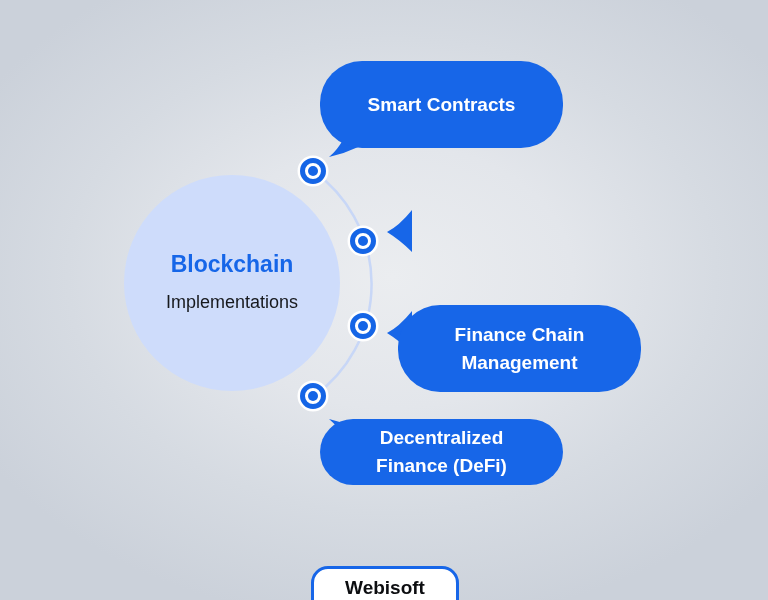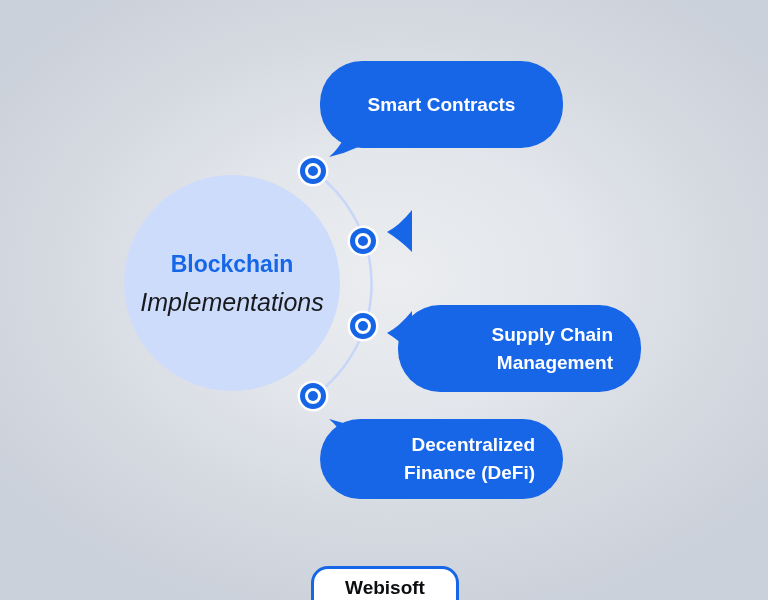--- a/index.html
+++ b/index.html
@@ -26,38 +26,38 @@
     display: flex; flex-direction: column;
     align-items: center; justify-content: center;
     z-index: 2;
     text-align: center;
     gap: 9px;
   }
   .center-line1 {
     color: #1666e8; font-weight: 700; font-size: 23px; line-height: 29px;
   }
   .center-line2 {
-    color: #17191d; font-weight: 400; font-size: 25px; line-height: 29px; font-style: italic;
+    color: #17191d; font-weight: 400; font-size: 18px; line-height: 29px;
   }
   .bubble {
     position: absolute;
     background: #1766e8;
     border-radius: 42px;
     color: #ffffff;
     font-weight: 700; font-size: 19px; line-height: 28px;
     display: flex; align-items: center; justify-content: center;
-    text-align: right;
+    text-align: center;
     padding: 0 28px;
     box-sizing: border-box;
     z-index: 3;
   }
   .bubble-1 { left: 320px; top: 61px;  width: 243px; height: 87px; }
   .bubble-2 { left: 398px; top: 173px; width: 243px; height: 87px; }
   .bubble-3 { left: 398px; top: 305px; width: 243px; height: 87px; }
-  .bubble-4 { left: 320px; top: 419px; width: 243px; height: 80px; }
+  .bubble-4 { left: 320px; top: 419px; width: 243px; height: 66px; }
   .node {
     position: absolute;
     width: 26px; height: 26px;
     box-sizing: border-box;
     border: 5px solid #1565e6;
     border-radius: 50%;
     background: #ffffff;
     box-shadow: 0 0 0 2.5px #ffffff;
     display: flex; align-items: center; justify-content: center;
     z-index: 4;
@@ -107,21 +107,21 @@
 
   <div class="node node-1"></div>
   <div class="node node-2"></div>
   <div class="node node-3"></div>
   <div class="node node-4"></div>
 
   <div class="bubble bubble-1">
     <span>Smart Contracts</span>
   </div>
   <div class="bubble bubble-3">
-    <span>Supply Chain Management</span>
+    <span>Finance Chain Management</span>
   </div>
   <div class="bubble bubble-4">
     <span>Decentralized Finance (DeFi)</span>
   </div>
 
   <div class="brand-pill">
     <span>Webisoft</span>
   </div>
 
 </div>

